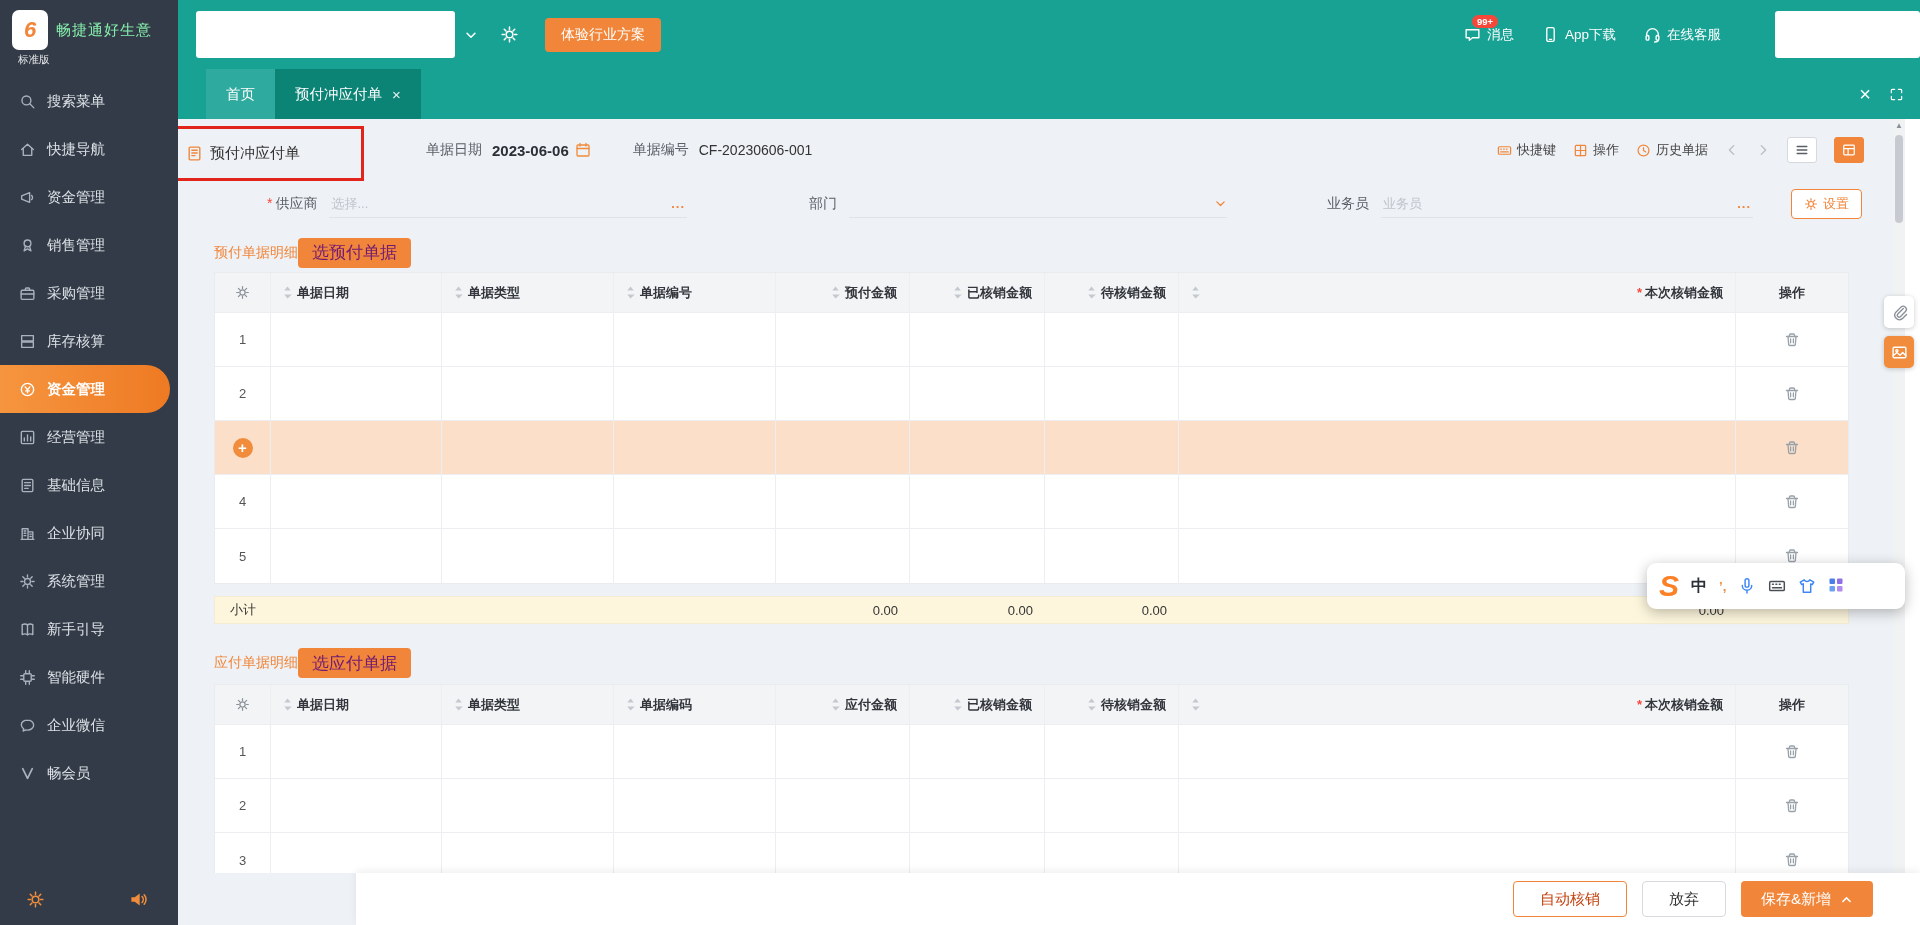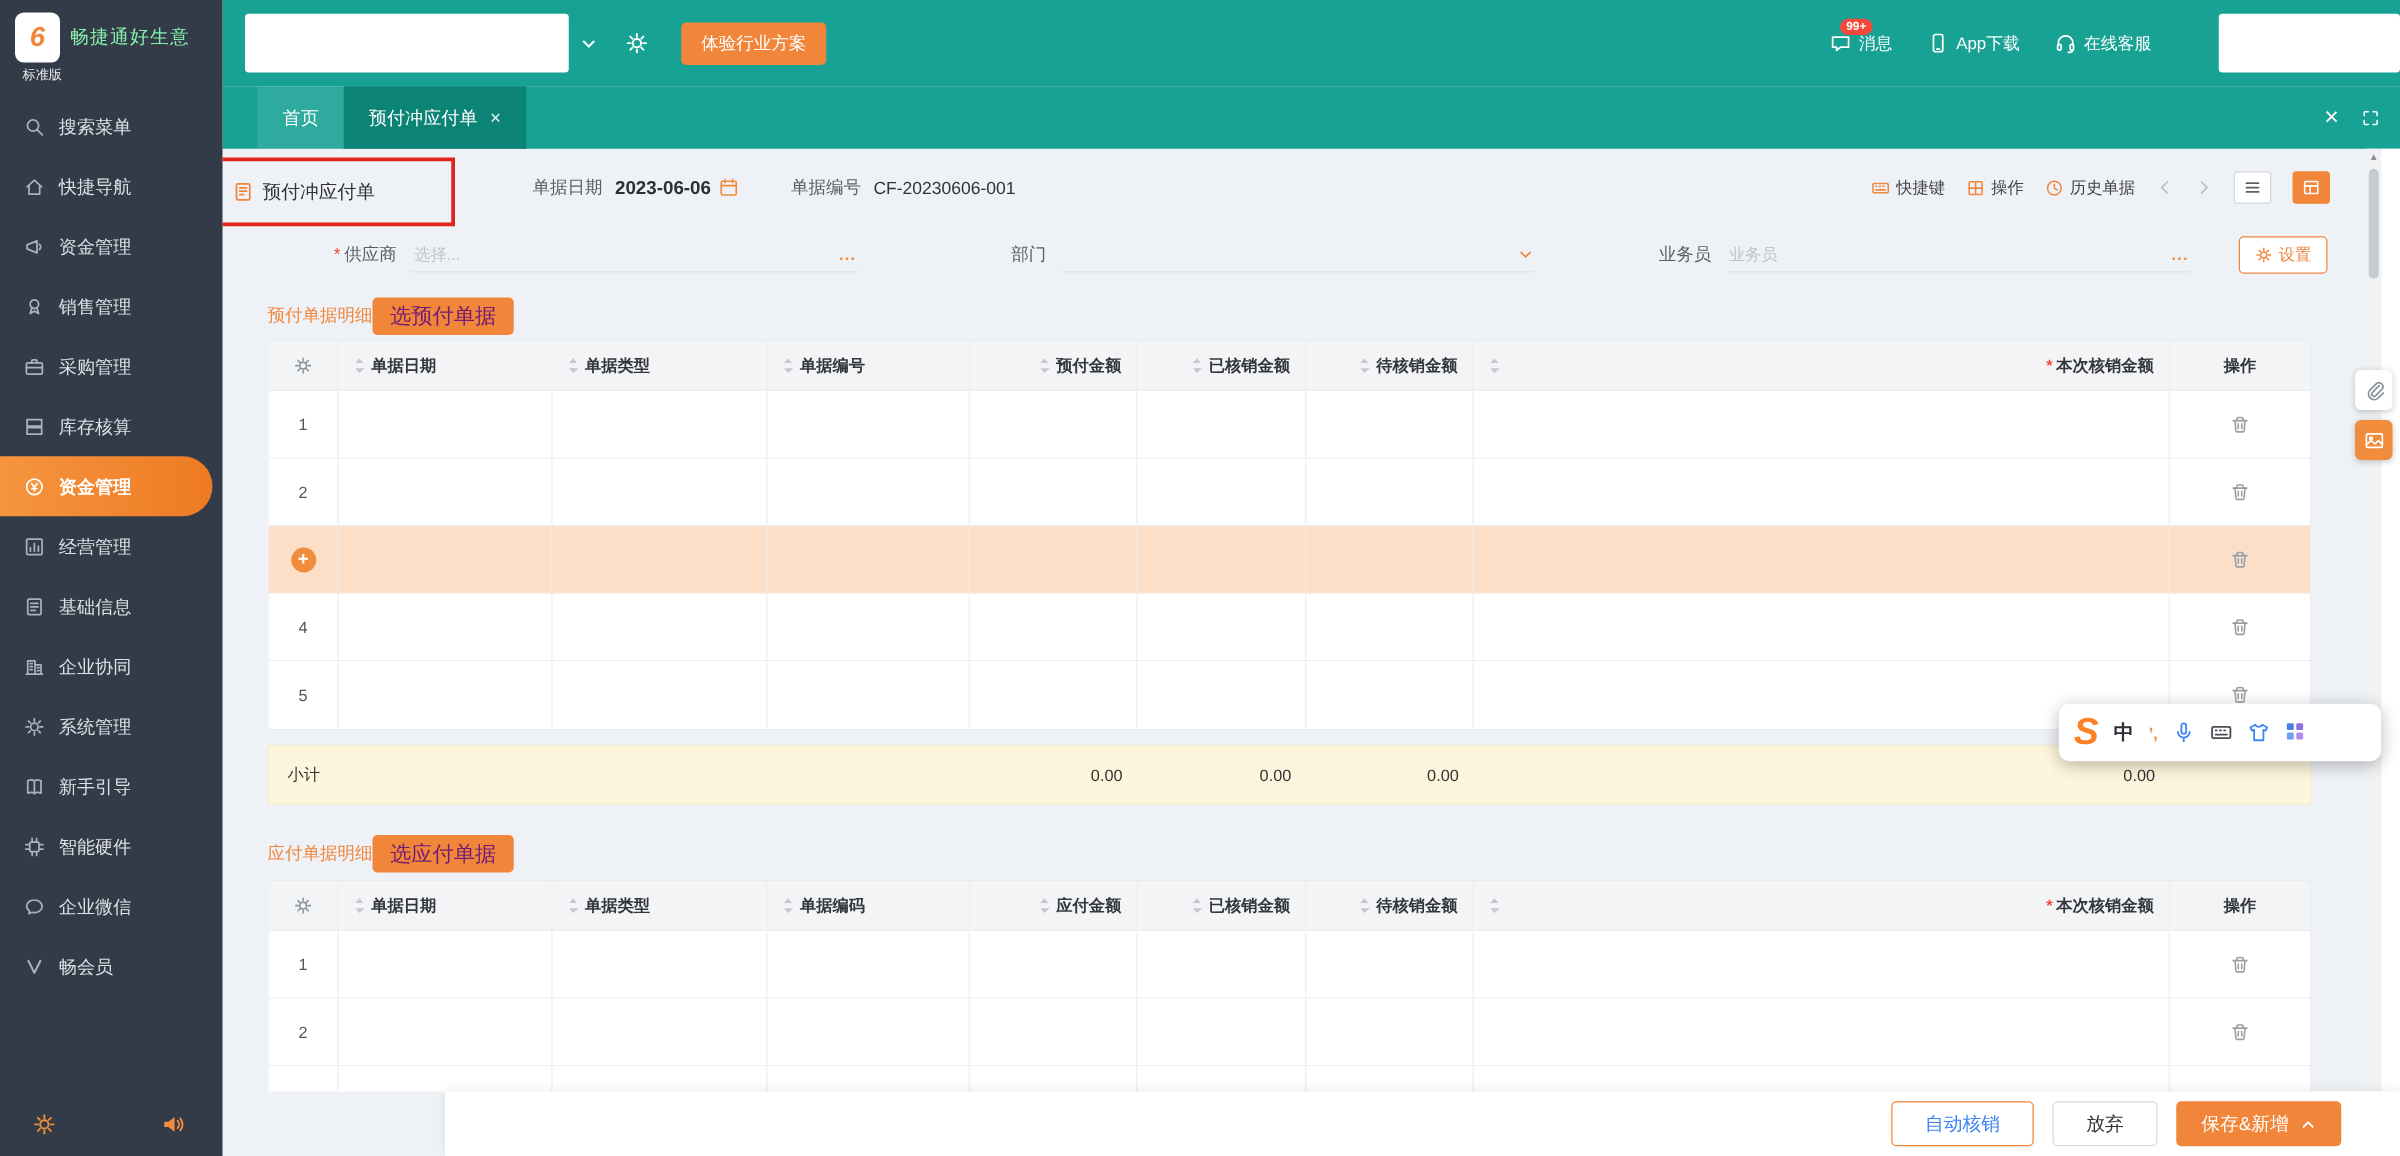--- a/index.html
+++ b/index.html
@@ -93,28 +93,28 @@
   .tcell.center { justify-content:center; padding:0; }
   .tcell.right { justify-content:flex-end; }
   .th .th-label, .tcell .th-label { font-weight:bold; color:#33373d; font-size:13px; white-space:nowrap; }
   .sort { display:inline-flex; margin-right:5px; }
   .tcell.spacer-h { justify-content:space-between; }
   .gear-h { width:15px; height:15px; display:inline-flex; color:#8a9099; cursor:pointer; }
   .rownum { justify-content:center; color:#555; }
   .addbtn { width:20px; height:20px; border-radius:50%; background:#f08c3b; color:#fff; font-size:15px; line-height:20px; text-align:center; font-weight:bold; cursor:pointer; }
   .trash { width:16px; height:16px; display:inline-flex; color:#98a0a8; cursor:pointer; }
   .trow.hl, .trow.hl .tcell { background:#fcdfc9; }
-  .subtotal { display:grid; grid-template-columns:56px 171px 172px 162px 134px 135px 134px 1fr 112px; height:48px; background:#fdf6dd; margin-top:12px; border:1px solid #f2ecd2; }
+  .subtotal { display:grid; grid-template-columns:56px 171px 172px 162px 134px 135px 134px 1fr 112px; height:28px; background:#fdf6dd; margin-top:12px; border:1px solid #f2ecd2; }
   .subtotal .tcell { border-right:none; }
   .stval { font-size:13px; color:#333; }
 
   
   .footbar { position:absolute; left:178px; right:0; bottom:0; height:52px; background:#fff; box-shadow:0 -2px 8px rgba(0,0,0,.07); display:flex; align-items:center; justify-content:flex-end; gap:15px; padding-right:47px; z-index:40; }
   .btn { height:36px; border-radius:4px; font-size:15px; cursor:pointer; font-family:inherit; }
-  .btn.outline-orange { background:#fff; border:1px solid #f1863a; color:#3b82f6; padding:0 26px; }
+  .btn.outline-orange { background:#fff; border:1px solid #f1863a; color:#c2410c; padding:0 26px; }
   .btn.plain { background:#fff; border:1px solid #d8dadd; color:#333; padding:0 26px; }
   .btn.solid-orange { background:#f1863a; border:none; color:#fff; padding:0 20px; display:flex; align-items:center; gap:9px; }
   .caret-up { width:13px; height:13px; display:inline-flex; }
 
   
   .edge-strip { position:absolute; top:119px; right:0; width:15px; bottom:0; background:#fff; z-index:34; }
   .vscroll { position:absolute; top:119px; right:15px; width:12px; bottom:0; background:#f1f2f4; z-index:35; display:flex; flex-direction:column; align-items:center; }
   .vs-arrow { color:#8a9099; font-size:8px; line-height:14px; cursor:pointer; }
   .vs-thumb { position:absolute; top:16px; left:2px; width:8px; height:88px; background:#c7cbd1; border-radius:4px; cursor:pointer; }
   .vs-down { position:absolute; bottom:2px; }

